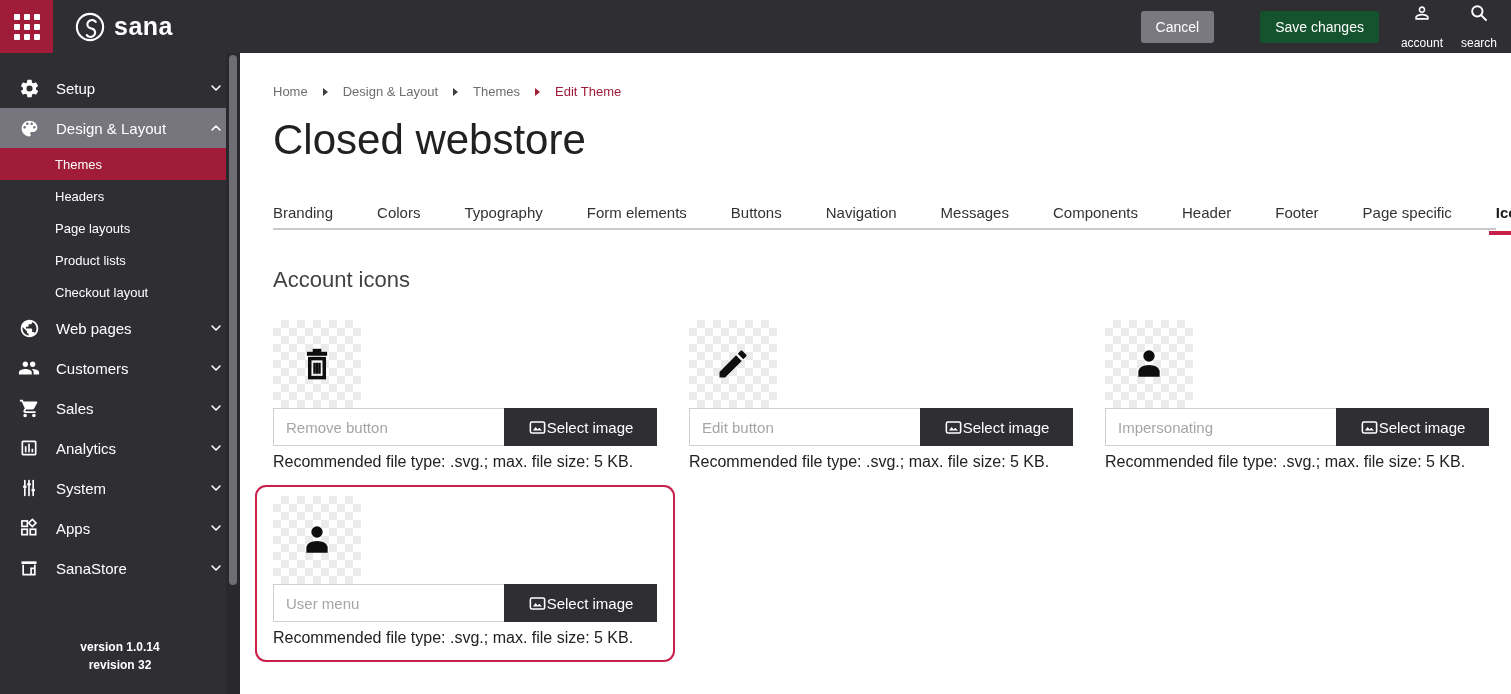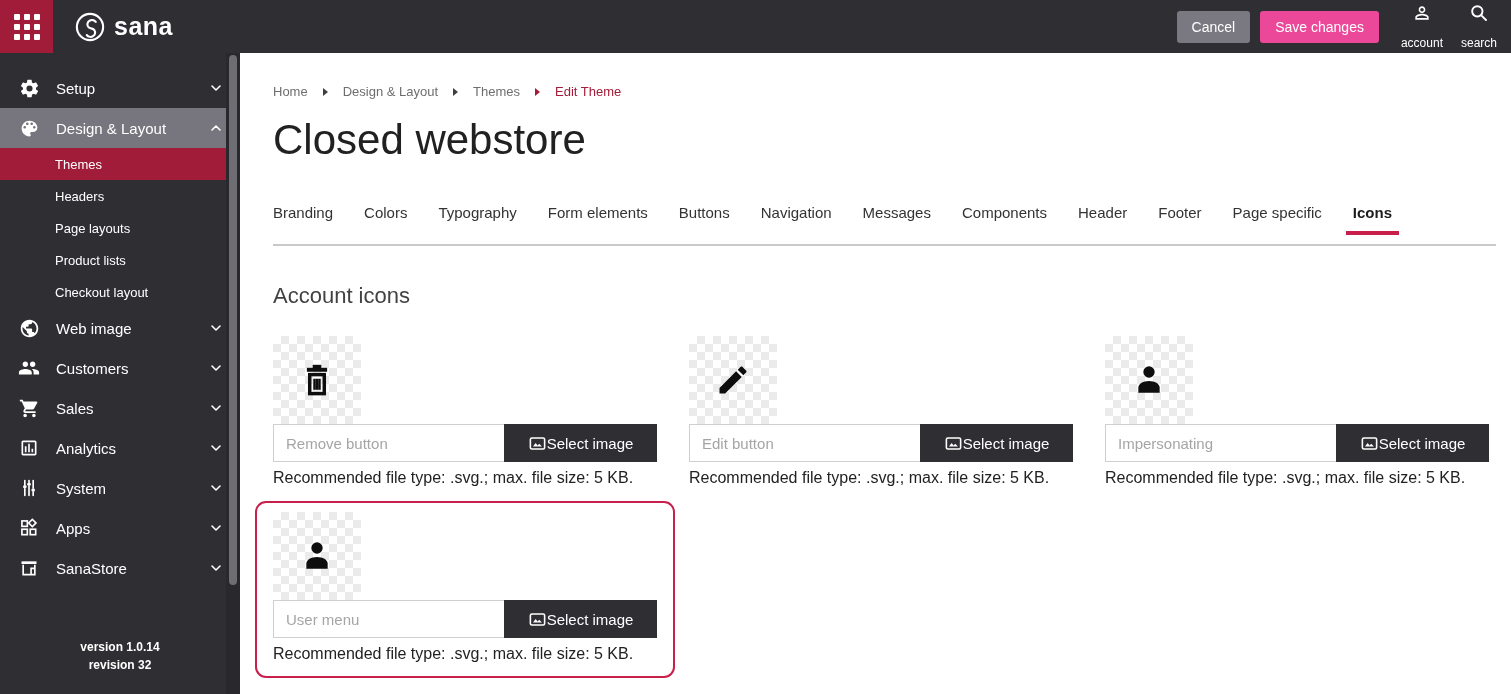--- a/index.html
+++ b/index.html
@@ -11,21 +11,21 @@
   .topbar { height:53px; background:#2f2e33; display:flex; align-items:center; flex:0 0 53px; }
   .waffle-btn { width:53px; height:53px; background:#a01c38; display:flex; align-items:center; justify-content:center; cursor:pointer; }
   .waffle { display:grid; grid-template-columns:repeat(3,6px); grid-template-rows:repeat(3,6px); gap:4px; }
   .waffle span { background:#fff; border-radius:1px; }
   .logo { display:flex; align-items:center; margin-left:22px; gap:9px; }
   .logo-text { color:#fff; font-size:25px; font-weight:700; letter-spacing:.5px; }
   .topbar-spacer { flex:1; }
   .btn { border:none; border-radius:3px; color:#fff; font-size:14px; font-family:inherit;
          padding:8px 15px; cursor:pointer; }
   .btn-cancel { background:#7a7981; margin-right:10px; }
-  .btn-save { background:#ec4899; margin-right:22px; }
+  .btn-save { background:#14532d; margin-right:22px;margin-left:36px; }
   .top-icon { display:flex; flex-direction:column; align-items:center; color:#fff;
               font-size:12px; margin-right:18px; cursor:pointer; gap:13px; }
   .top-icon:last-child { margin-right:14px; }
 
   
   .shell { flex:1; display:flex; min-height:0; }
 
   
   .sidebar { width:240px; background:#2f2e33; color:#fff; display:flex; flex-direction:column;
              position:relative; padding-top:15px; flex:0 0 240px; }
@@ -44,21 +44,21 @@
   
   .main { flex:1; background:#fff; padding:31px 15px 0 33px; min-width:0; }
   .breadcrumb { display:flex; align-items:center; gap:15px; font-size:13px; color:#6e6e6e; }
   .crumb { cursor:pointer; }
   .crumb.current { color:#a01c38; cursor:default; }
   .tri { width:0; height:0; border-top:4px solid transparent; border-bottom:4px solid transparent;
          border-left:5px solid #3f3f3f; }
   .tri.red { border-left-color:#a01c38; }
   .page-title { margin-top:17px; font-size:42px; font-weight:300; color:#212121; letter-spacing:0; }
 
-  .tabs { margin-top:40px; display:flex; gap:31px; border-bottom:2px solid #c9c9cc; padding-bottom:23px; max-width:1226px; }
+  .tabs { margin-top:40px; display:flex; gap:44px; border-bottom:2px solid #c9c9cc; padding-bottom:7px; max-width:1226px; }
   .tab { font-size:15px; color:#333; cursor:pointer; position:relative; white-space:nowrap; }
   .tab.active { font-weight:700; color:#1c1c1c; }
   .tab.active::after { content:""; position:absolute; left:-7px; right:-7px; bottom:-14px;
                        height:4px; background:#c8204b; }
 
   .section-heading { margin-top:37px; font-size:22px; font-weight:400; color:#424242; }
 
   .cards { margin-top:27px; display:grid; grid-template-columns:repeat(3,384px); column-gap:32px; align-items:start; }
   .card { width:384px; }
   .preview { width:88px; height:88px; display:flex; align-items:center; justify-content:center;
@@ -154,21 +154,21 @@
       <div class="sub-item">Page layouts</div>
       <div class="sub-item">Product lists</div>
       <div class="sub-item">Checkout layout</div>
 
       <div class="nav-item">
         <span class="ico">
           <svg width="21" height="21" viewBox="0 0 24 24" fill="#fff">
               <path d="M12 2C6.48 2 2 6.48 2 12s4.48 10 10 10 10-4.48 10-10S17.52 2 12 2zm-1 17.93c-3.95-.49-7-3.85-7-7.93 0-.62.08-1.21.21-1.79L9 15v1c0 1.1.9 2 2 2v1.93zm6.9-2.54c-.26-.81-1-1.39-1.9-1.39h-1v-3c0-.55-.45-1-1-1H8v-2h2c.55 0 1-.45 1-1V7h2c1.1 0 2-.9 2-2v-.41c2.93 1.19 5 4.06 5 7.41 0 2.08-.8 3.97-2.1 5.39z"></path>
             </svg>
         </span>
-        <span class="lbl">Web image</span>
+        <span class="lbl">Web pages</span>
         <svg class="chev" viewBox="0 0 24 24">
             <path d="M6 9l6 6 6-6" fill="none" stroke="#fff" stroke-width="2.4" stroke-linecap="round" stroke-linejoin="round"></path>
           </svg>
       </div>
 
       <div class="nav-item">
         <span class="ico">
           <svg width="22" height="22" viewBox="0 0 24 24" fill="#fff">
               <path d="M16 11c1.66 0 2.99-1.34 2.99-3S17.66 5 16 5c-1.66 0-3 1.34-3 3s1.34 3 3 3zm-8 0c1.66 0 2.99-1.34 2.99-3S9.66 5 8 5C6.34 5 5 6.34 5 8s1.34 3 3 3zm0 2c-2.33 0-7 1.17-7 3.5V19h14v-2.5c0-2.33-4.67-3.5-7-3.5zm8 0c-.29 0-.62.02-.97.05 1.16.84 1.97 1.97 1.97 3.45V19h6v-2.5c0-2.33-4.67-3.5-7-3.5z"></path>
             </svg>

